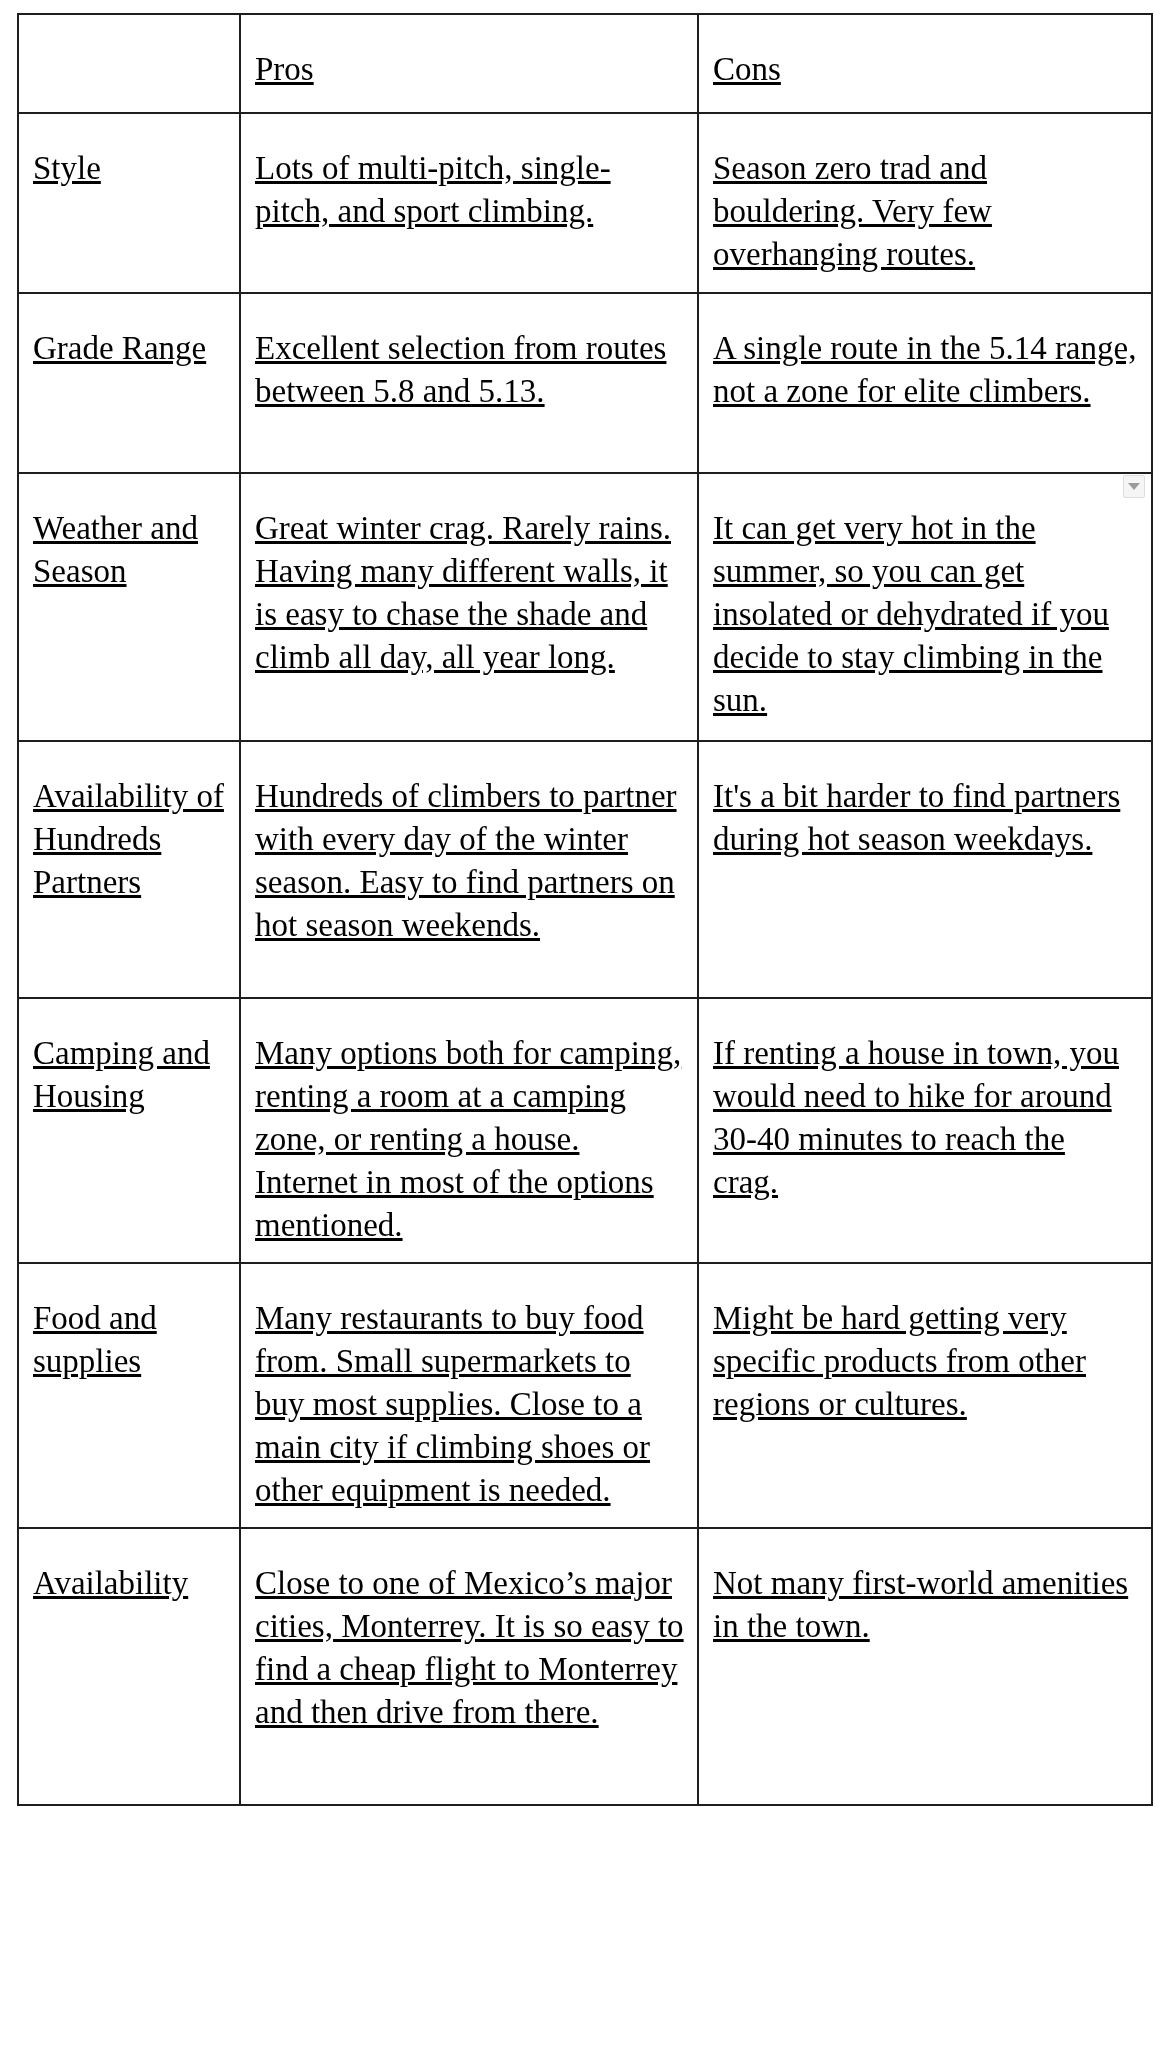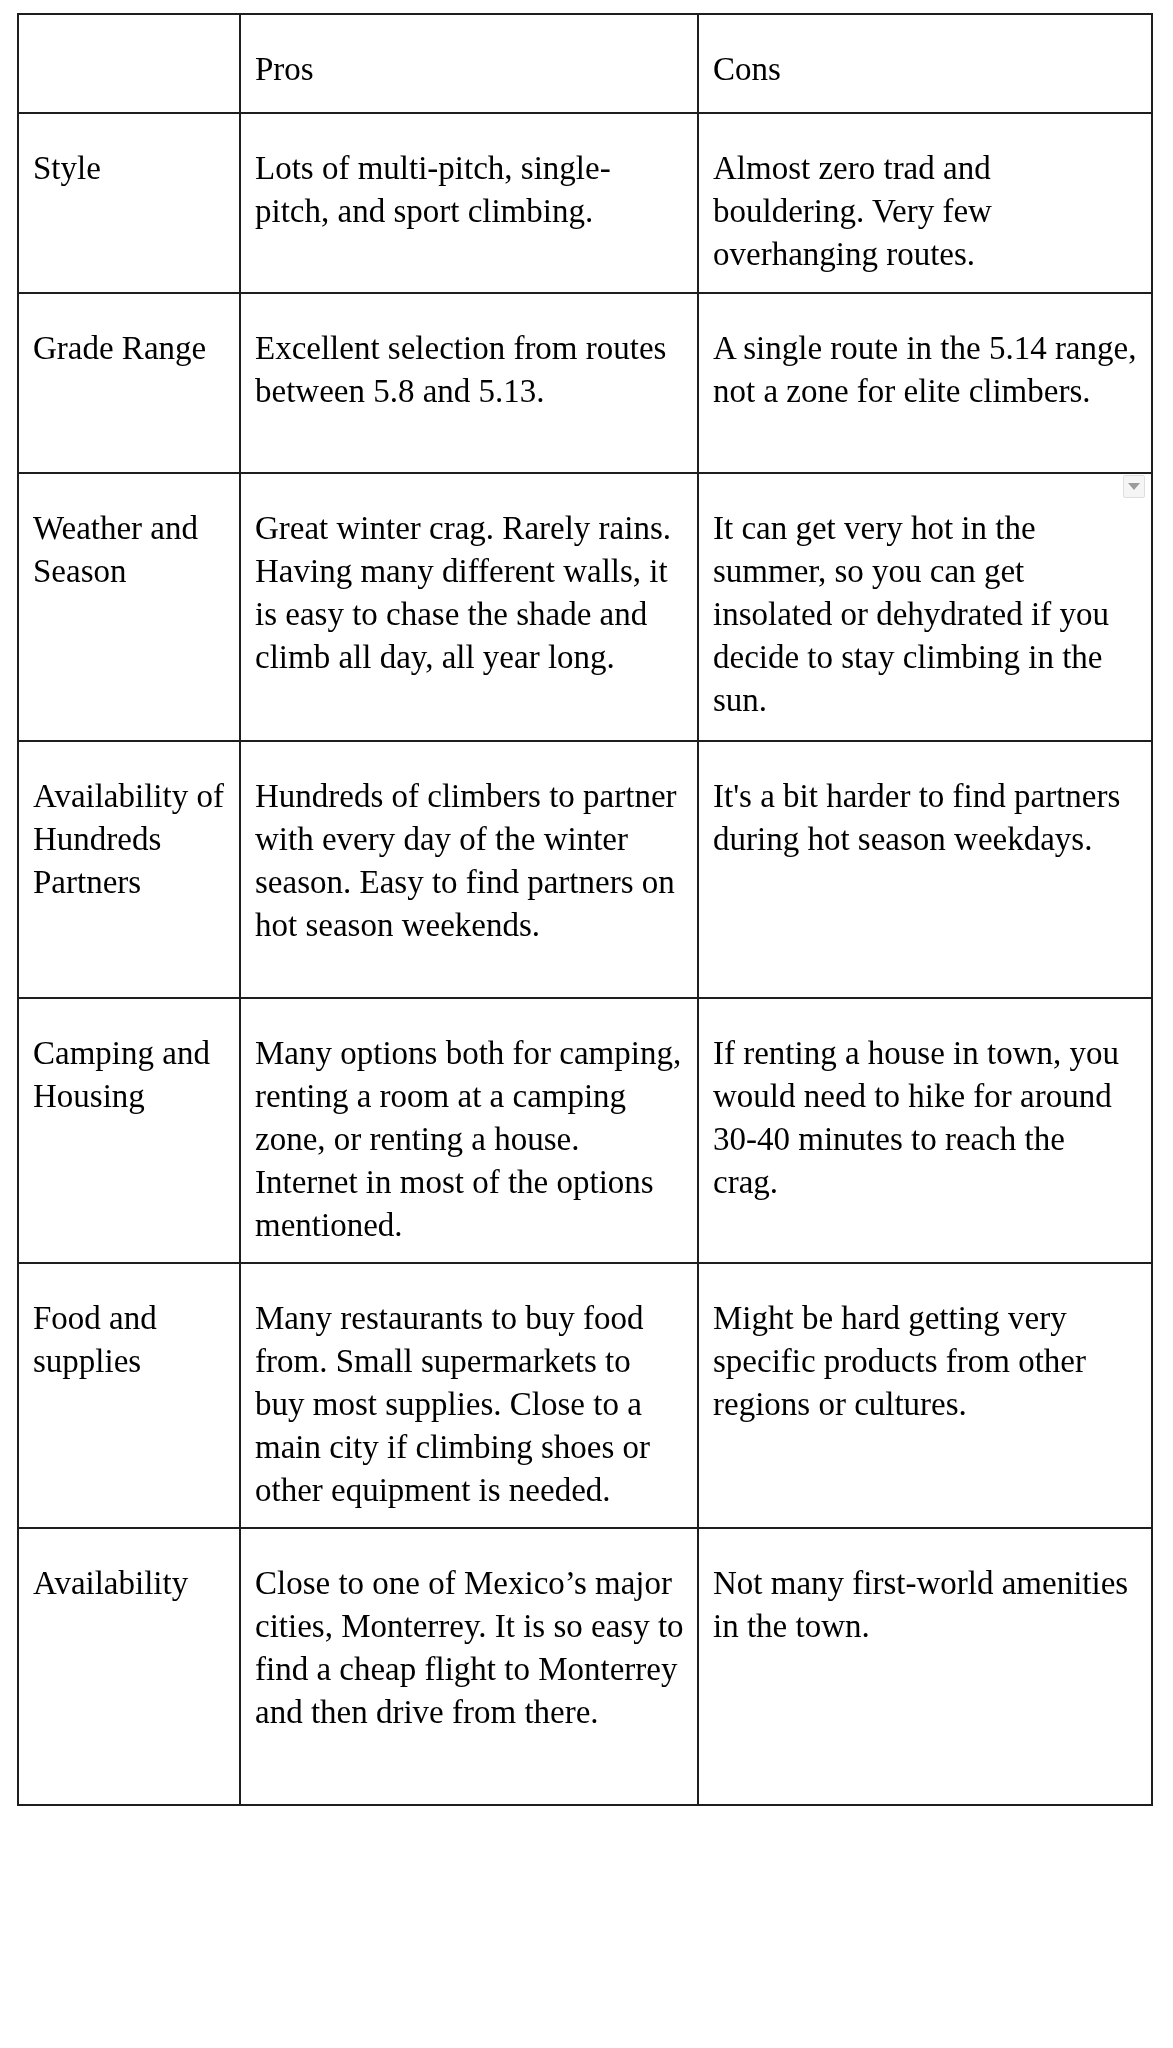--- a/index.html
+++ b/index.html
@@ -25,20 +25,21 @@
     table-layout: fixed;
   }
   table.doc-table td {
     border: 2px solid #1e1e1e;
     vertical-align: top;
     padding: 33px 13px 15px 14px;
     font-size: 33px;
     line-height: 43px;
     color: #000000;
     word-wrap: break-word;
+    text-decoration: underline;
   }
   tr.r-header        { height: 99px;  }
   tr.r-style         { height: 180px; }
   tr.r-grade         { height: 180px; margin-top: 48px; }
   tr.r-weather       { height: 268px; }
   tr.r-availability  { height: 257px; }
   tr.r-camping       { height: 263px; }
   tr.r-food          { height: 264px; }
   tr.r-approaches    { height: 221px; }
   tr.r-accessibility { height: 277px; }
@@ -81,21 +82,21 @@
     </colgroup>
     <tbody>
       <tr class="r-header">
         <td></td>
         <td>Pros</td>
         <td>Cons</td>
       </tr>
       <tr class="r-style">
         <td>Style</td>
         <td>Lots of multi-pitch, single-pitch, and sport climbing.</td>
-        <td>Almost zero trad and bouldering. Very few overhanging routes.</td>
+        <td>Season zero trad and bouldering. Very few overhanging routes.</td>
       </tr>
       <tr class="r-grade">
         <td>Grade Range</td>
         <td>Excellent selection from routes between 5.8 and 5.13.</td>
         <td>A single route in the 5.14 range, not a zone for elite climbers.</td>
       </tr>
       <tr class="r-weather">
         <td>Weather and Season</td>
         <td>Great winter crag. Rarely rains. Having many different walls, it is easy to chase the shade and climb all day, all year long.</td>
         <td>It can get very hot in the summer, so you can get insolated or dehydrated if you decide to stay climbing in the sun.</td>

